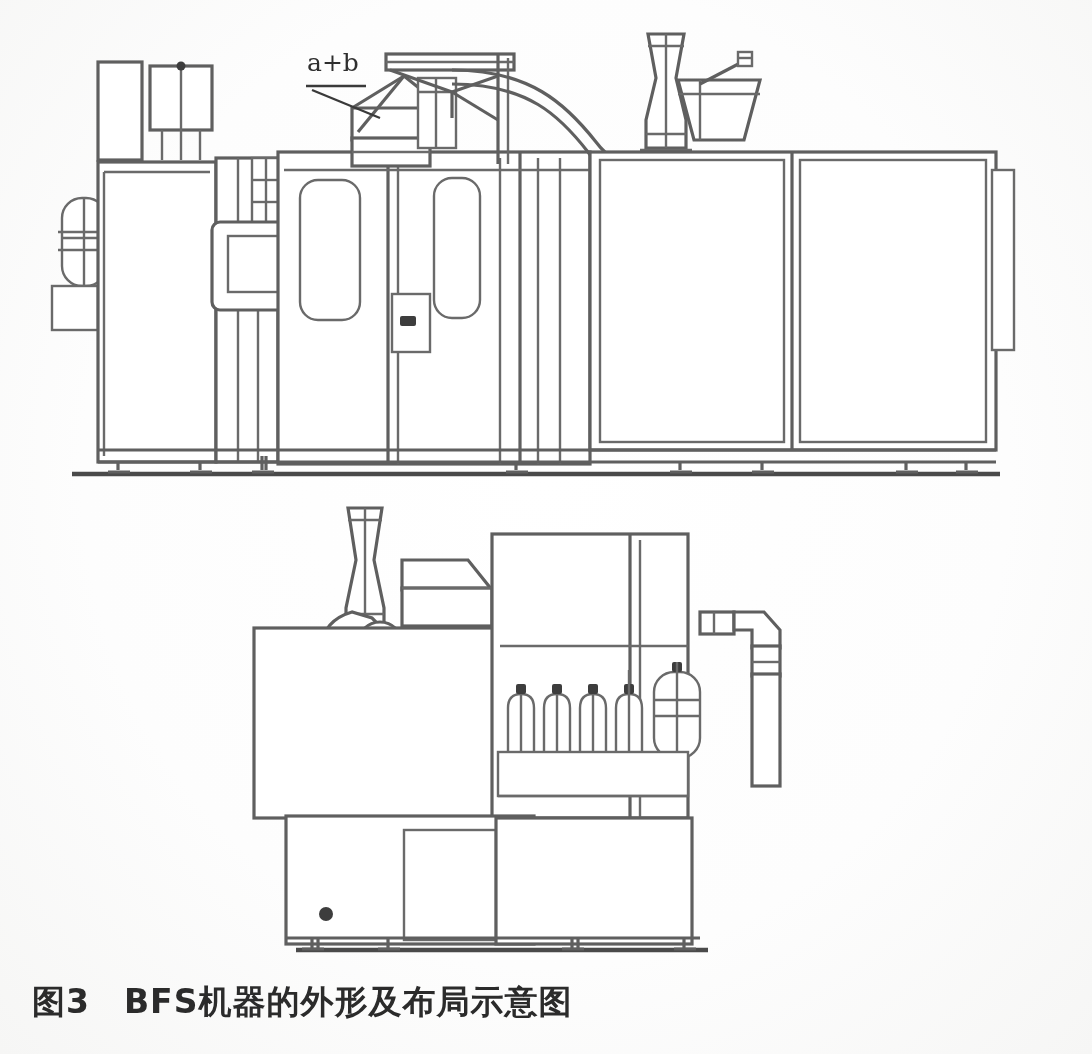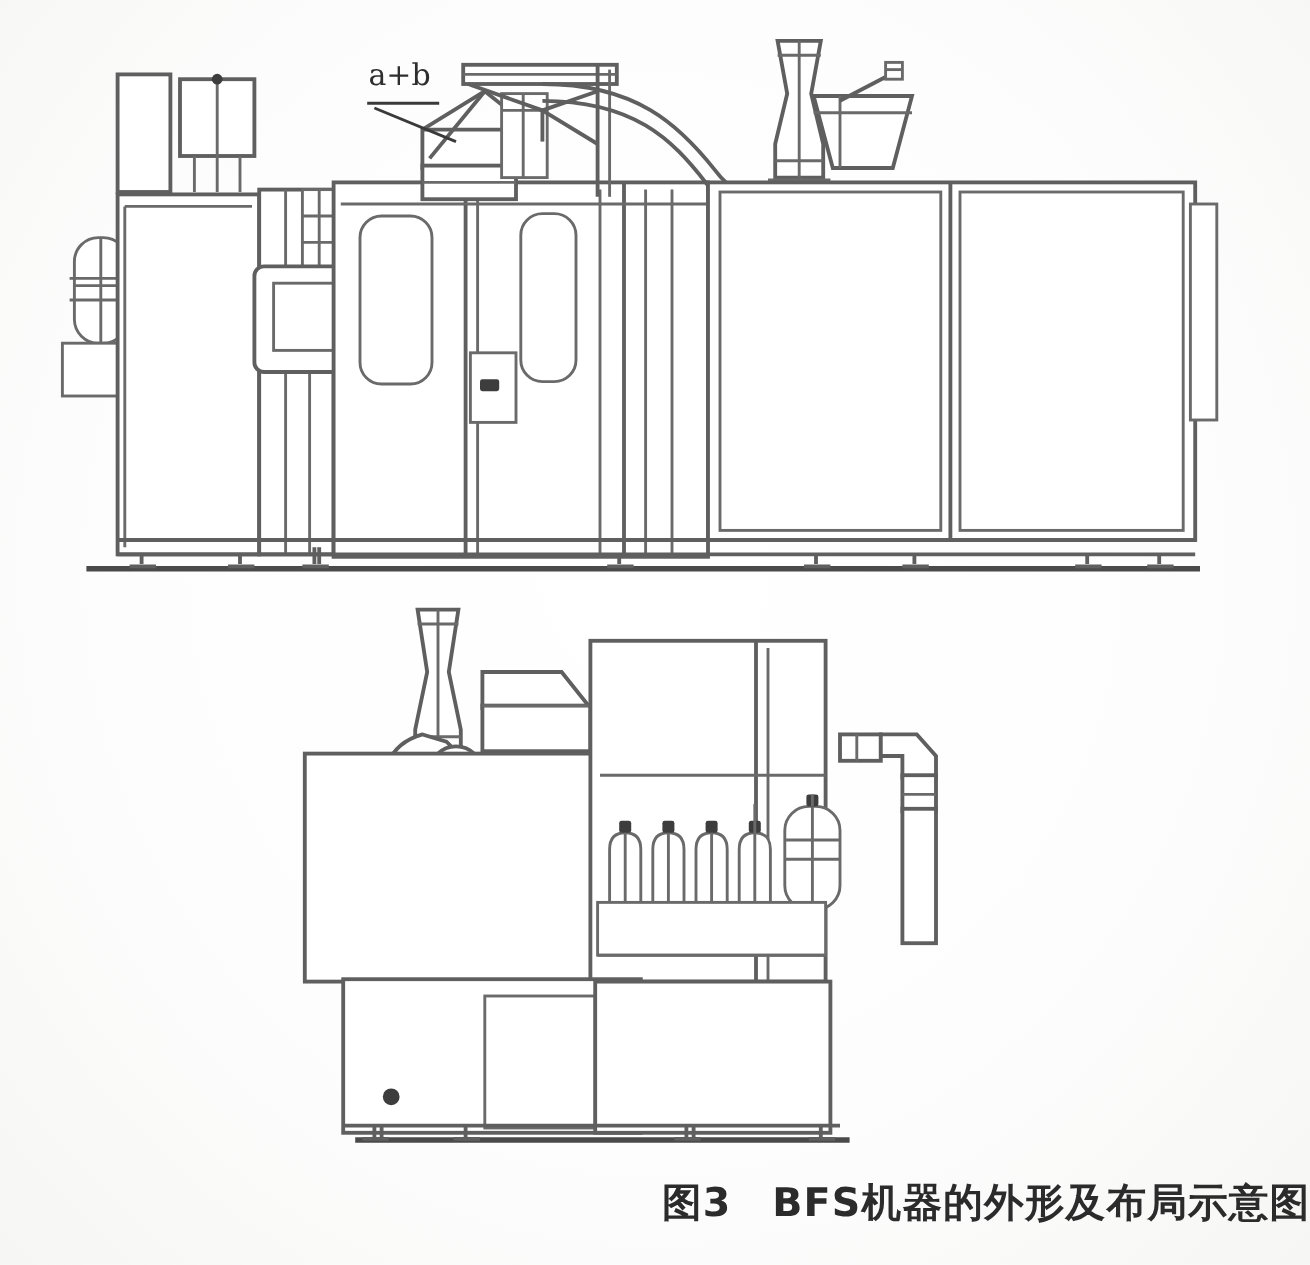--- a/index.html
+++ b/index.html
@@ -20,21 +20,21 @@
     position:absolute;inset:0;
     background:
       radial-gradient(ellipse at 50% 45%, #ffffff 0%, #fdfdfd 60%, #f6f6f5 100%);
     pointer-events:none;
   }
   svg#drawing{position:absolute;left:0;top:0;}
   .caption{
     position:absolute;
     left:0;right:0;
     top:980px;
-    text-align:right;
+    text-align:left;
     font-size:33px;
     font-weight:bold;
     letter-spacing:1px;
     color:#2b2b2b;
     font-family:"DejaVu Sans","Liberation Sans",sans-serif;
     white-space:pre;
     margin-left:32px;
   }
   .lbl-ab{
     position:absolute;

